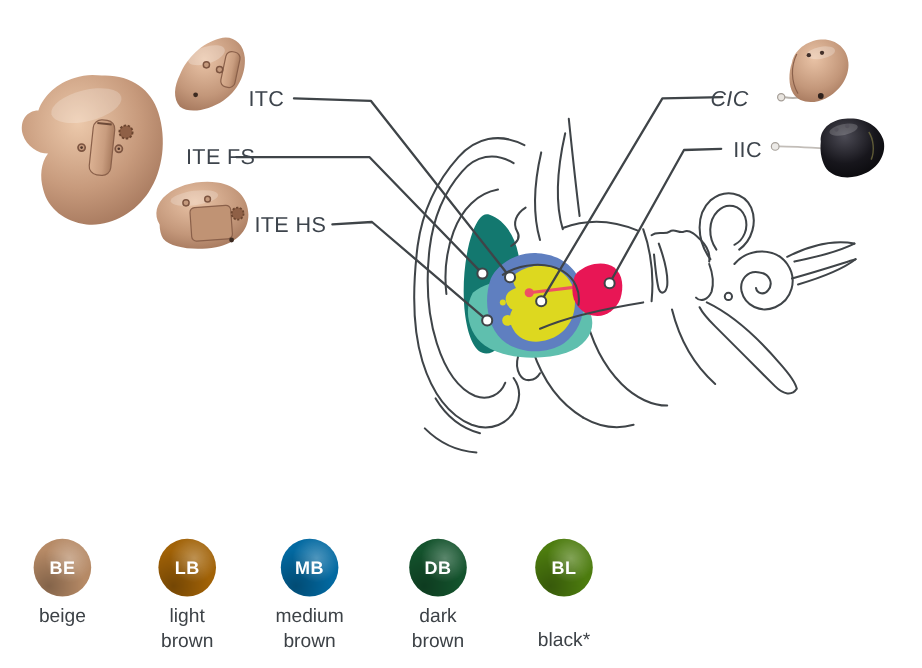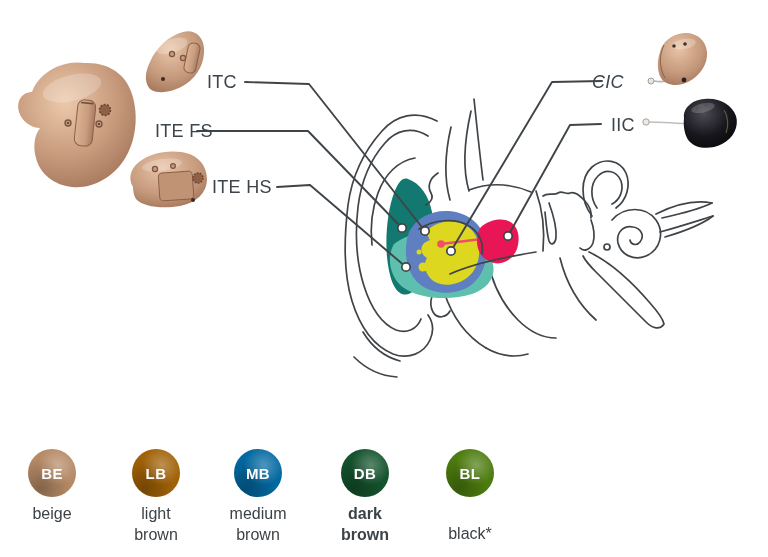--- a/index.html
+++ b/index.html
@@ -212,21 +212,21 @@
       <span class="swatch-code">MB</span>
     </div>
     <div class="swatch-label" style="left:203px;top:503px;">
       <div>medium</div>
       <div>brown</div>
     </div>
 
     <div class="swatch" style="left: 341px; top: 449px; background: #14532d;">
       <span class="swatch-code">DB</span>
     </div>
-    <div class="swatch-label" style="left:310px;top:503px;font-weight:bold;">
+    <div class="swatch-label" style="left:310px;top:503px;">
       <div>dark</div>
       <div>brown</div>
     </div>
 
     <div class="swatch" style="left: 446px; top: 449px; background: #4d7c0f;">
       <span class="swatch-code">BL</span>
     </div>
     <div class="swatch-label" style="left:415px;top:503px;margin-top:20px;">
       <div>black*</div>
       <div></div>

